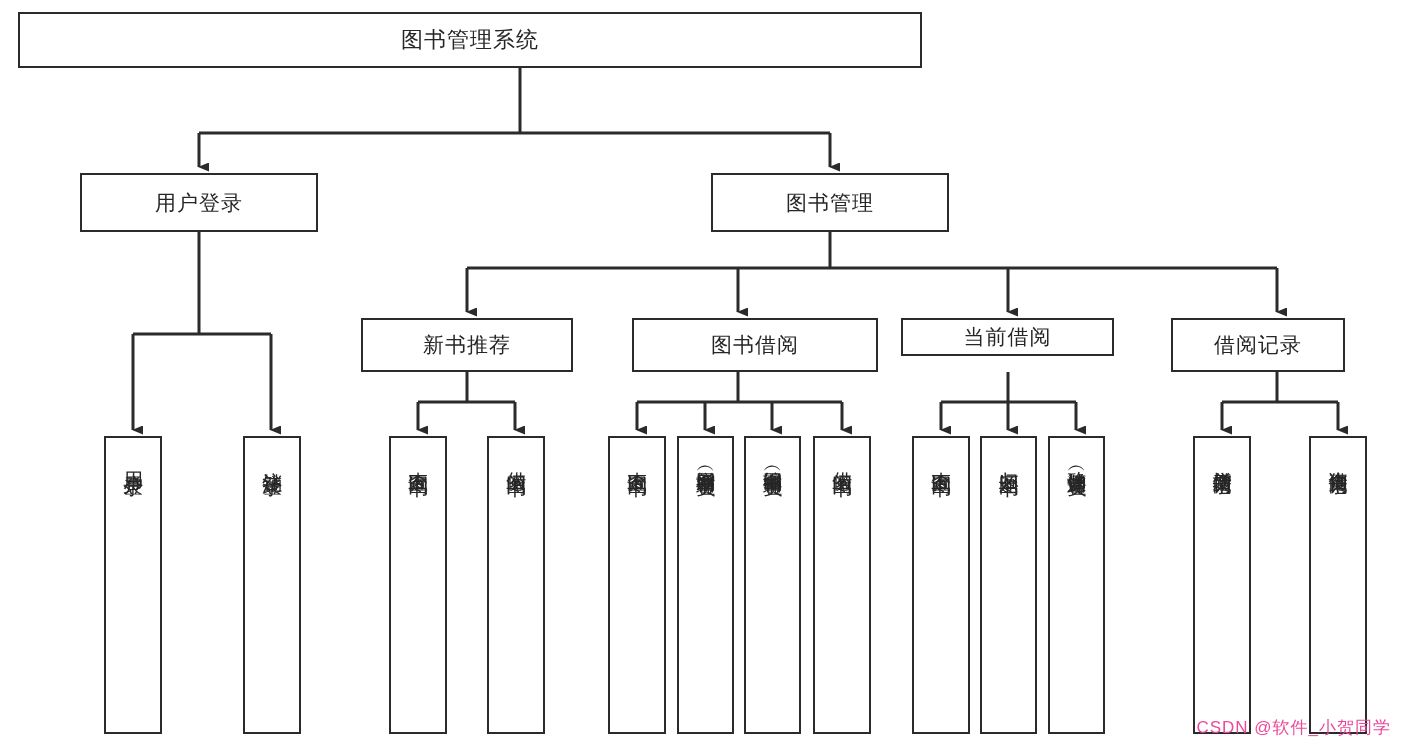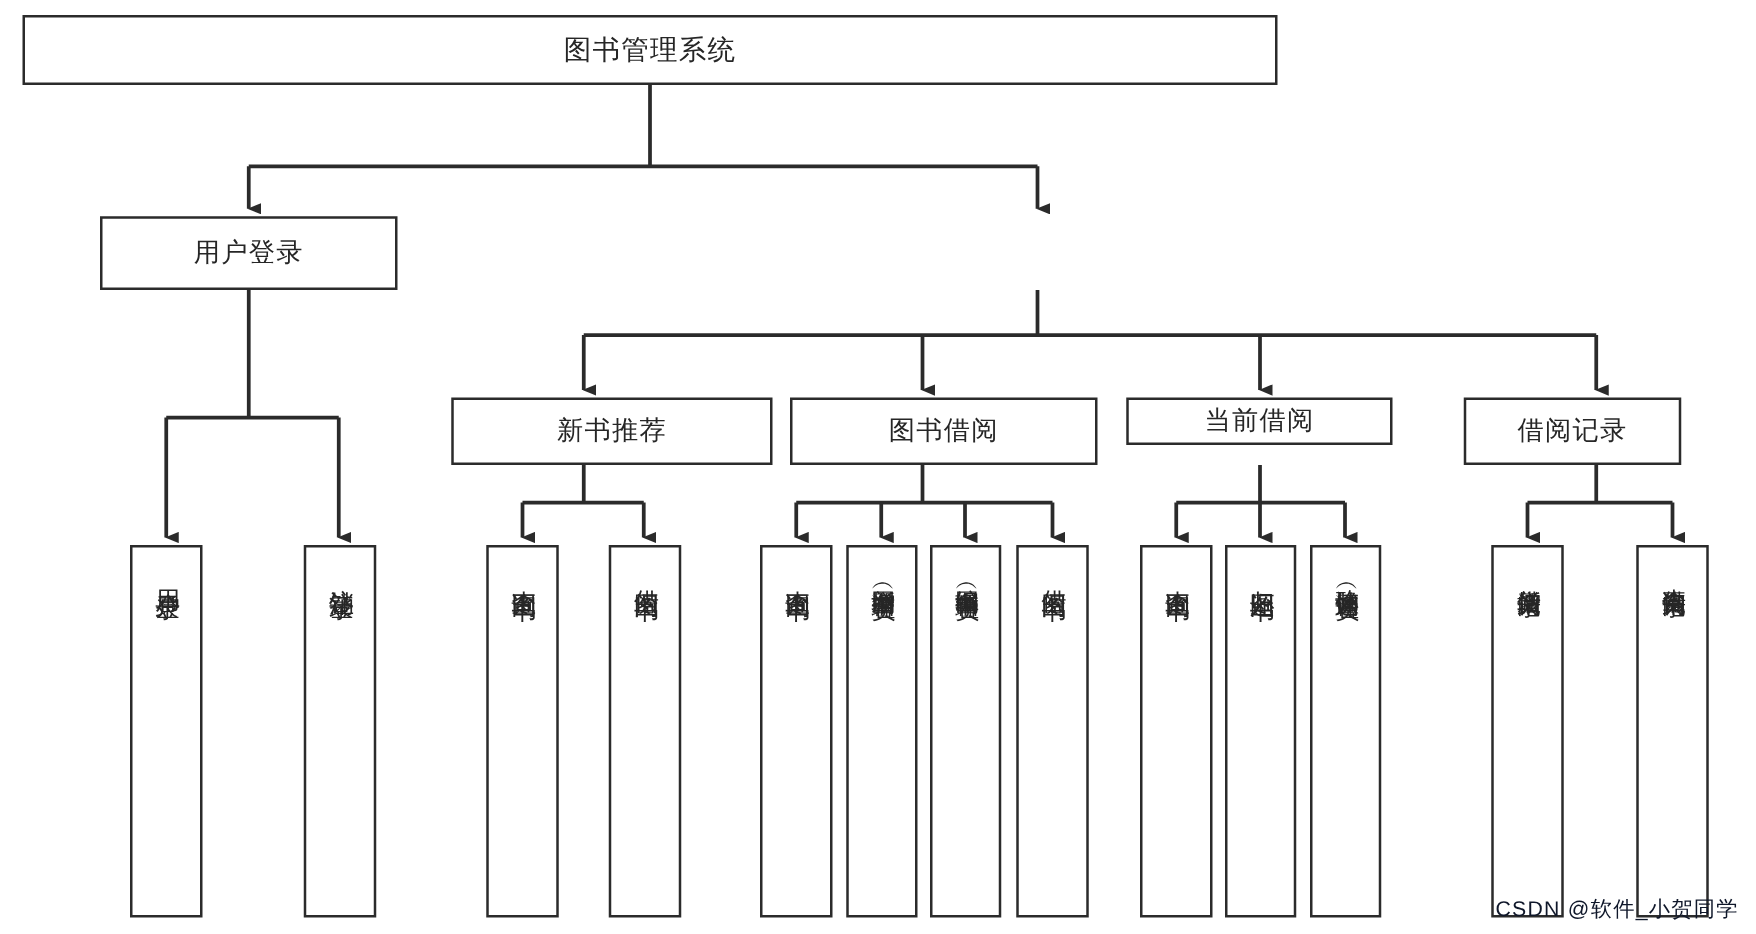--- a/index.html
+++ b/index.html
@@ -59,21 +59,21 @@
   }
   .vlabel.tight {
     font-size: 19px;
     letter-spacing: 1px;
   }
   #watermark {
     position: absolute;
     right: 14px;
     bottom: 8px;
     font-size: 17px;
-    color: #0f172a;
+    color: #ec4899;
     letter-spacing: 1px;
     white-space: nowrap;
     pointer-events: none;
   }
 </style>
 </head>
 <body>
 
 <div id="diagram-root">
 
@@ -120,25 +120,26 @@
       <path d="M1008,402 L1008,430" marker-end="url(#arrowhead)"></path>
       <path d="M1076,402 L1076,430" marker-end="url(#arrowhead)"></path>
 
       <path d="M1277,372 L1277,402"></path>
       <path d="M1222,402 L1338,402"></path>
       <path d="M1222,402 L1222,430" marker-end="url(#arrowhead)"></path>
       <path d="M1338,402 L1338,430" marker-end="url(#arrowhead)"></path>
     </g>
   </svg>
 
-  <div class="node horizontal root" style="left:18px; top:12px; width:1004px; height:56px;">图书管理系统</div>
+  <div class="node horizontal root" style="left:18px; top:12px; width:904px; height:56px;">图书管理系统</div>
 
   <div class="node horizontal" style="left:80px; top:173px; width:238px; height:59px;">用户登录</div>
+  <div class="node horizontal" style="left:711px; top:173px; width:238px; height:59px;">图书管理</div>
 
-  <div class="node horizontal" style="left:361px; top:318px; width:257px; height:54px;">新书推荐</div>
+  <div class="node horizontal" style="left:361px; top:318px; width:212px; height:54px;">新书推荐</div>
   <div class="node horizontal" style="left:632px; top:318px; width:246px; height:54px;">图书借阅</div>
   <div class="node horizontal" style="left:901px; top:318px; width:213px; height:38px;">当前借阅</div>
   <div class="node horizontal" style="left:1171px; top:318px; width:174px; height:54px;">借阅记录</div>
 
   <div class="node vertical" style="left:104px; top:436px; width:58px; height:298px;">
     <span class="vlabel">用户登录</span>
   </div>
   <div class="node vertical" style="left:243px; top:436px; width:58px; height:298px;">
     <span class="vlabel">注销登录</span>
   </div>

